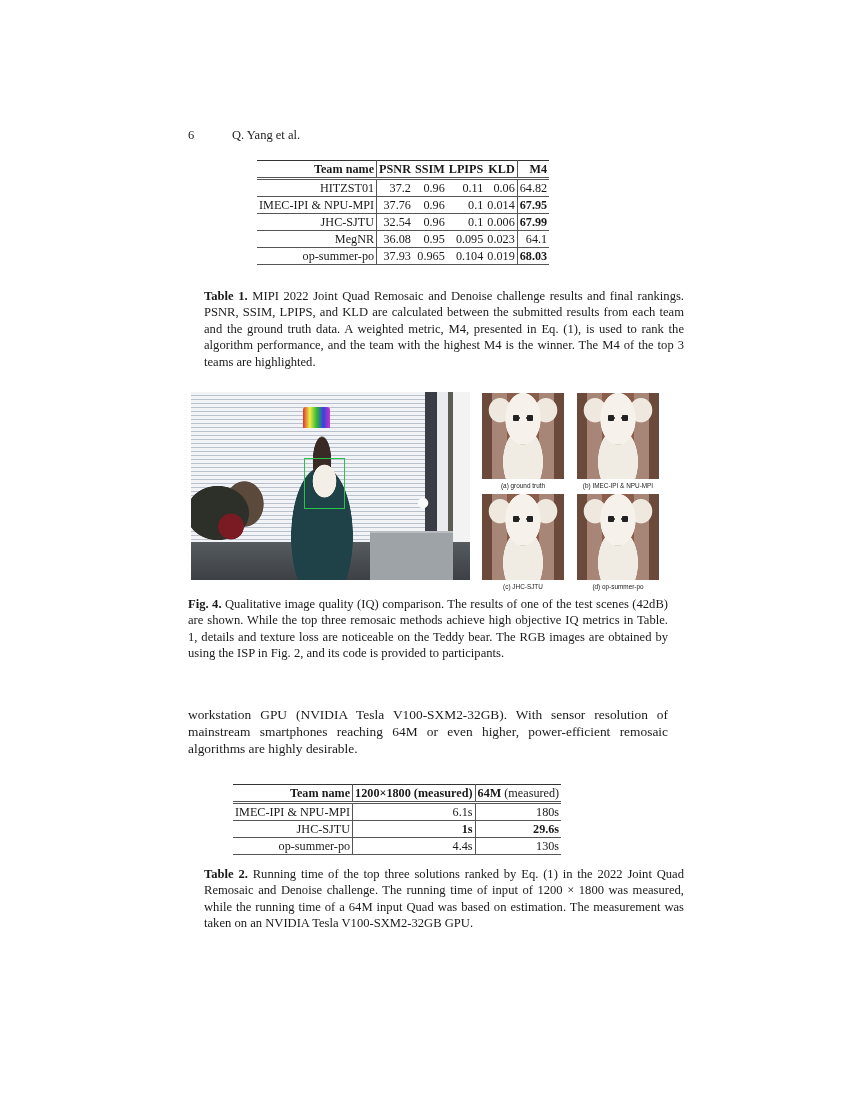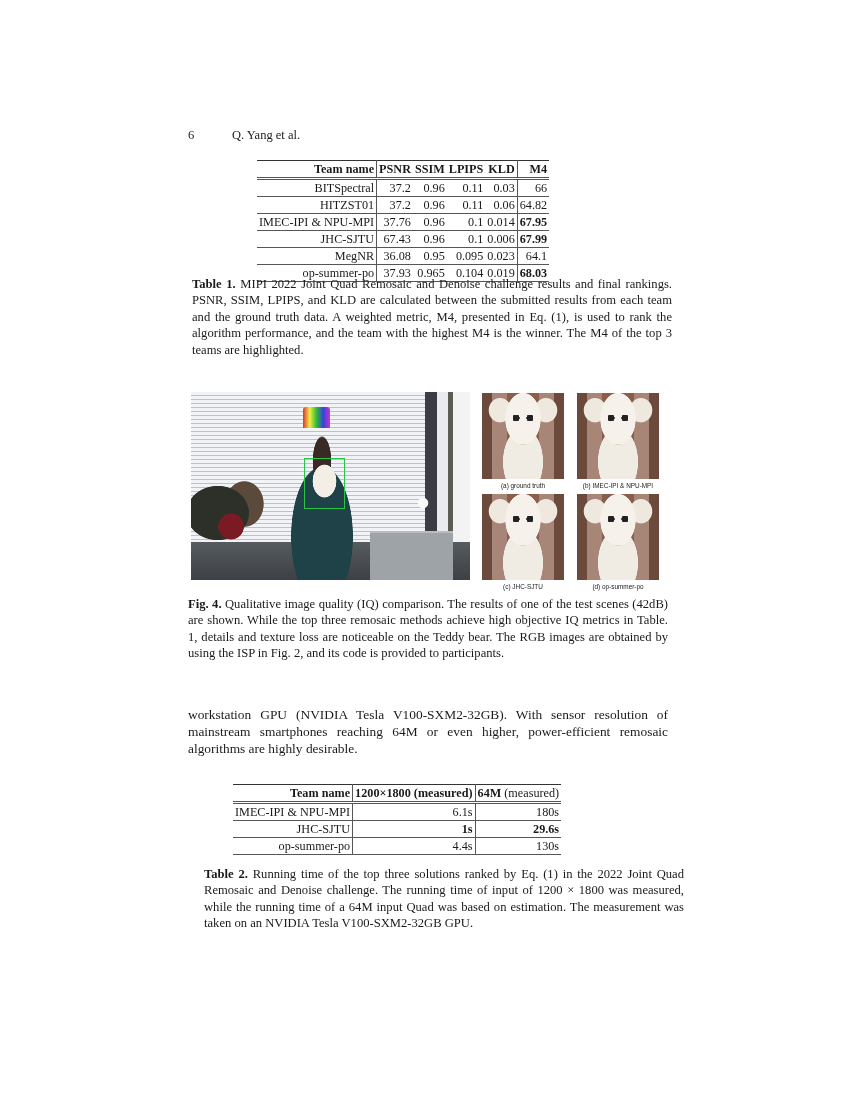--- a/index.html
+++ b/index.html
@@ -90,46 +90,38 @@
       <th>Team name</th>
       <th class="vl">PSNR</th>
       <th>SSIM</th>
       <th>LPIPS</th>
       <th>KLD</th>
       <th class="vl">M4</th>
     </tr>
   </thead>
   <tbody>
     <tr>
-      <td>BITSpectral</td>
-      <td class="vl">37.2</td>
-      <td>0.96</td>
-      <td>0.11</td>
-      <td>0.03</td>
-      <td class="vl">66</td>
-    </tr>
-    <tr>
       <td>HITZST01</td>
       <td class="vl">37.2</td>
       <td>0.96</td>
       <td>0.11</td>
       <td>0.06</td>
       <td class="vl">64.82</td>
     </tr>
     <tr>
       <td>IMEC-IPI &amp; NPU-MPI</td>
       <td class="vl">37.76</td>
       <td>0.96</td>
       <td>0.1</td>
       <td>0.014</td>
       <td class="vl"><b>67.95</b></td>
     </tr>
     <tr>
       <td>JHC-SJTU</td>
-      <td class="vl">67.43</td>
+      <td class="vl">32.54</td>
       <td>0.96</td>
       <td>0.1</td>
       <td>0.006</td>
       <td class="vl"><b>67.99</b></td>
     </tr>
     <tr>
       <td>MegNR</td>
       <td class="vl">36.08</td>
       <td>0.95</td>
       <td>0.095</td>
@@ -140,21 +132,21 @@
       <td>op-summer-po</td>
       <td class="vl">37.93</td>
       <td>0.965</td>
       <td>0.104</td>
       <td>0.019</td>
       <td class="vl"><b>68.03</b></td>
     </tr>
   </tbody>
 </table>
 
-<p class="abs para cap1" style="margin:4px;">
+<p class="abs para cap1" style="margin:16px;">
   <span class="lbl">Table 1.</span>
   <span>MIPI 2022 Joint Quad Remosaic and Denoise challenge results and final rankings. PSNR, SSIM, LPIPS, and KLD are calculated between the submitted results from each team and the ground truth data. A weighted metric, M4, presented in Eq. (1), is used to rank the algorithm performance, and the team with the highest M4 is the winner. The M4 of the top 3 teams are highlighted.</span>
 </p>
 
 <div class="abs main-photo">
   <div class="floor"></div>
   <div class="plant"></div>
   <div class="person"></div>
   <div class="hat"></div>
   <div class="chair"></div>

